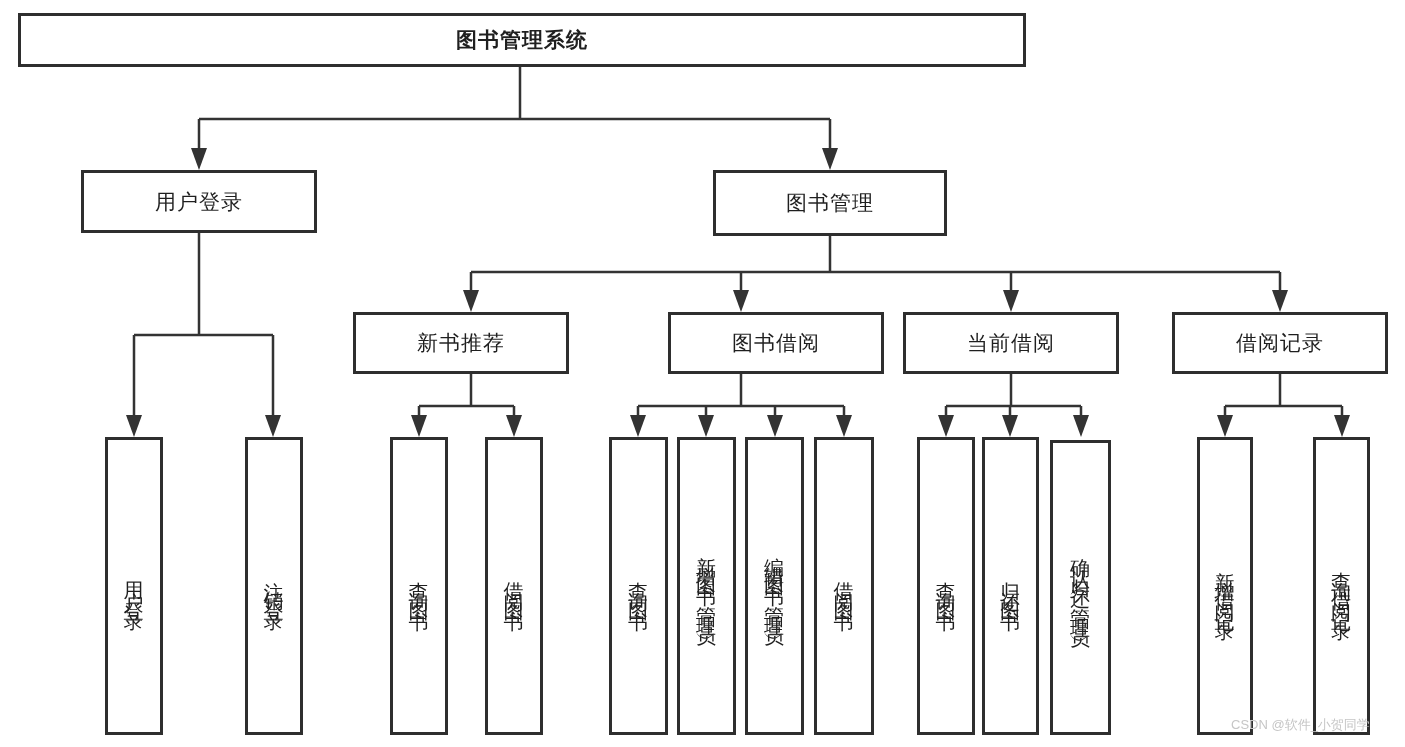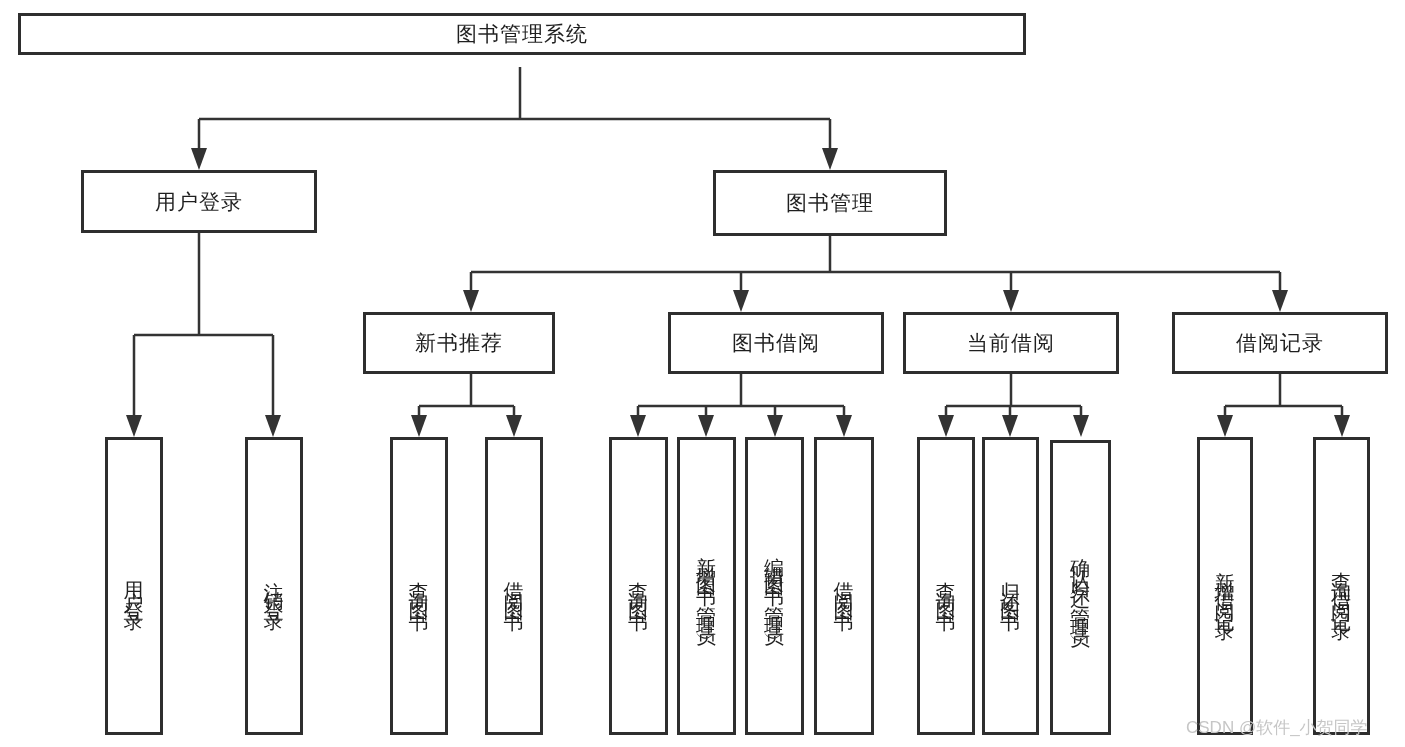--- a/index.html
+++ b/index.html
@@ -50,23 +50,23 @@
   }
   .node.v .label {
     writing-mode: vertical-rl;
     text-orientation: mixed;
     font-size: 20px;
     letter-spacing: 10px;
     line-height: 1;
   }
   .watermark {
     position: absolute;
-    left: 1186px;
+    left: 1231px;
     top: 716px;
-    font-size: 17px;
+    font-size: 13px;
     color: var(--watermark);
     white-space: nowrap;
     z-index: 5;
   }
 </style>
 </head>
 <body>
 
 <div class="canvas">
 
@@ -113,32 +113,32 @@
       <polygon points="1073,415 1089,415 1081,437"></polygon>
     </g>
 
     <g>
       <path d="M1280 374 V406 M1225 406 H1342 M1225 406 V419 M1342 406 V419"></path>
       <polygon points="1217,415 1233,415 1225,437"></polygon>
       <polygon points="1334,415 1350,415 1342,437"></polygon>
     </g>
   </svg>
 
-  <div class="node h" style="left:18px; top:13px; width:1008px; height:42px;">
+  <div class="node h" style="left:18px; top:13px; width:1008px; height:54px;font-weight:bold;">
     <span class="label">图书管理系统</span>
   </div>
 
   <div class="node h" style="left:81px; top:170px; width:236px; height:63px;">
     <span class="label">用户登录</span>
   </div>
   <div class="node h" style="left:713px; top:170px; width:234px; height:66px;">
     <span class="label">图书管理</span>
   </div>
 
-  <div class="node h" style="left:363px; top:312px; width:192px; height:62px;">
+  <div class="node h" style="left:353px; top:312px; width:216px; height:62px;">
     <span class="label">新书推荐</span>
   </div>
   <div class="node h" style="left:668px; top:312px; width:216px; height:62px;">
     <span class="label">图书借阅</span>
   </div>
   <div class="node h" style="left:903px; top:312px; width:216px; height:62px;">
     <span class="label">当前借阅</span>
   </div>
   <div class="node h" style="left:1172px; top:312px; width:216px; height:62px;">
     <span class="label">借阅记录</span>

